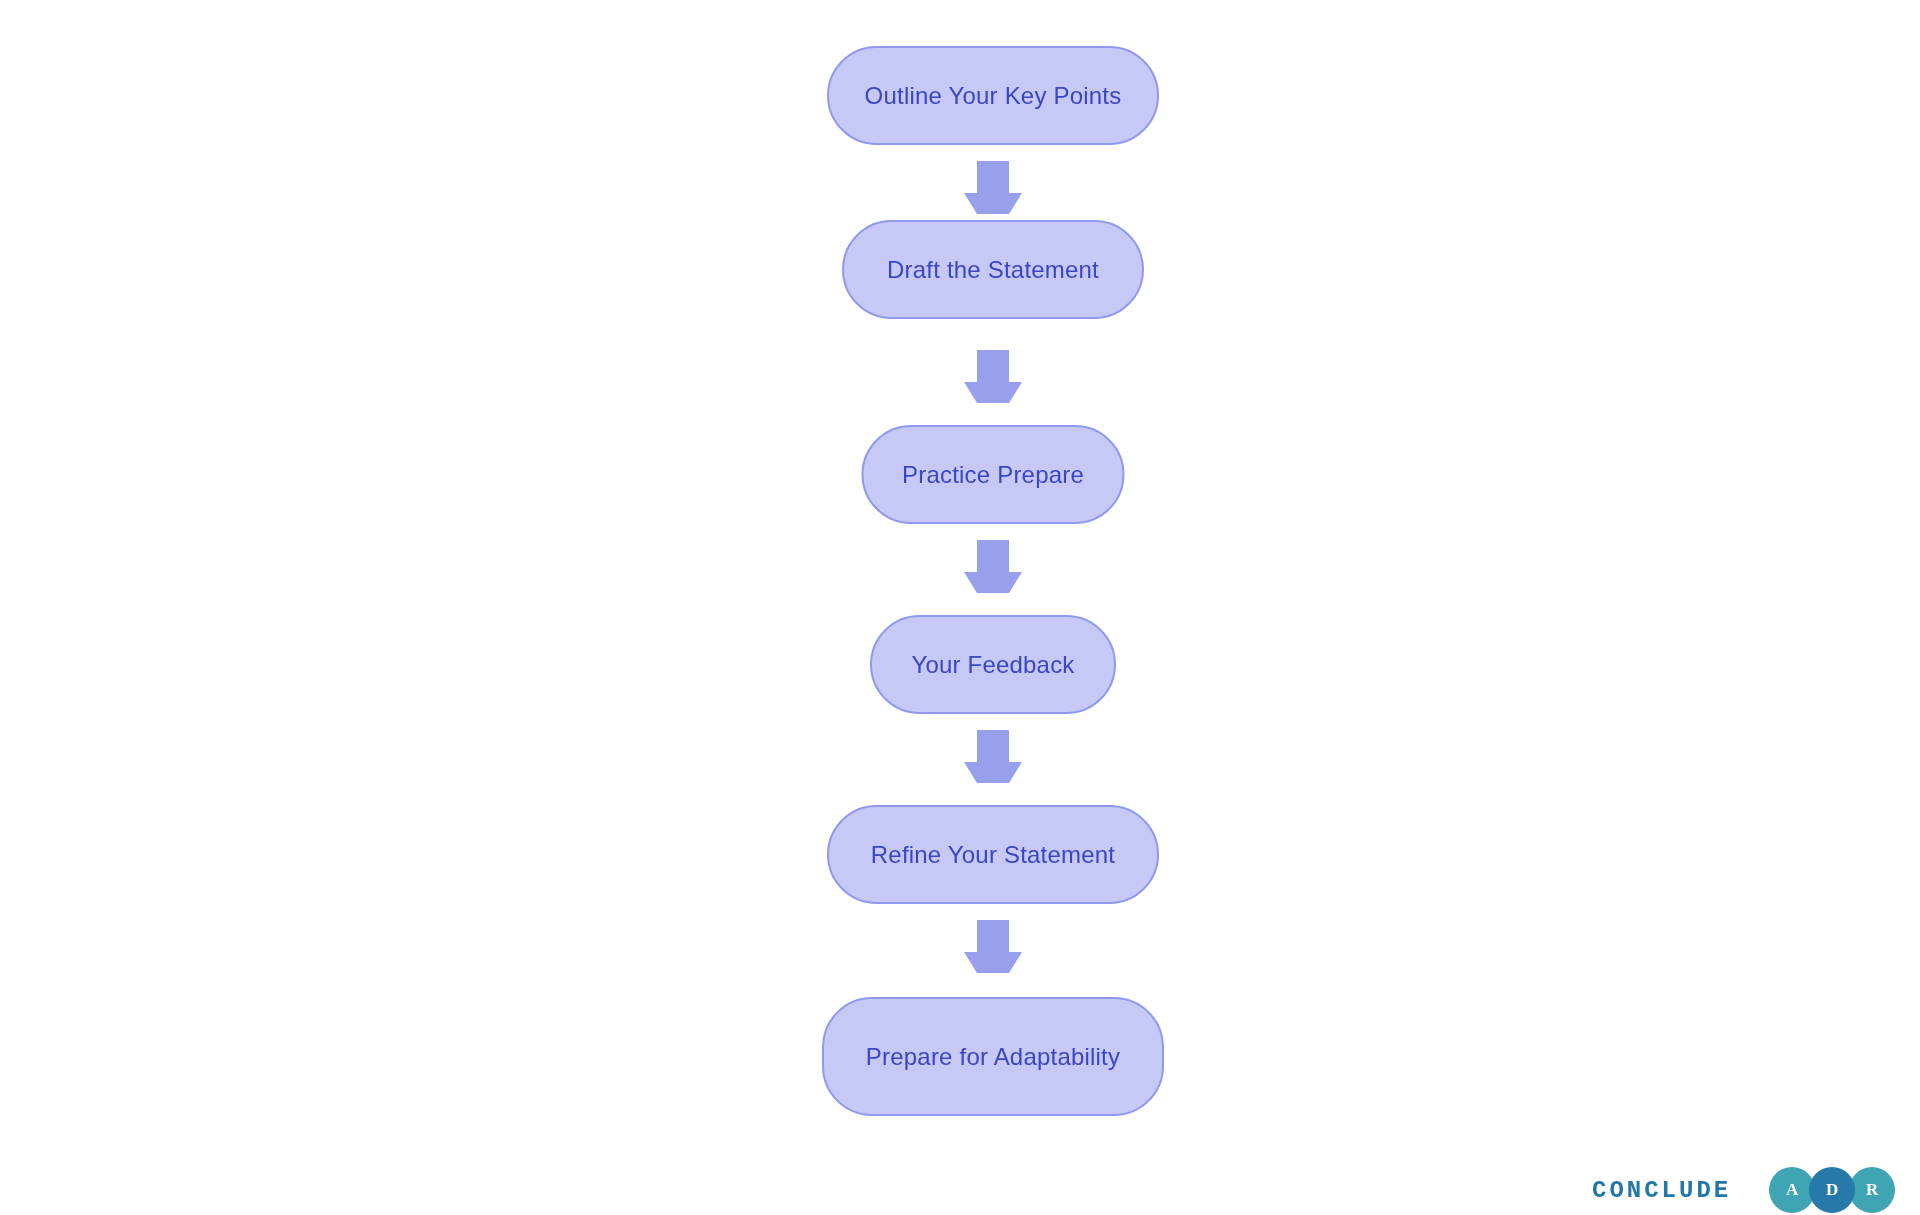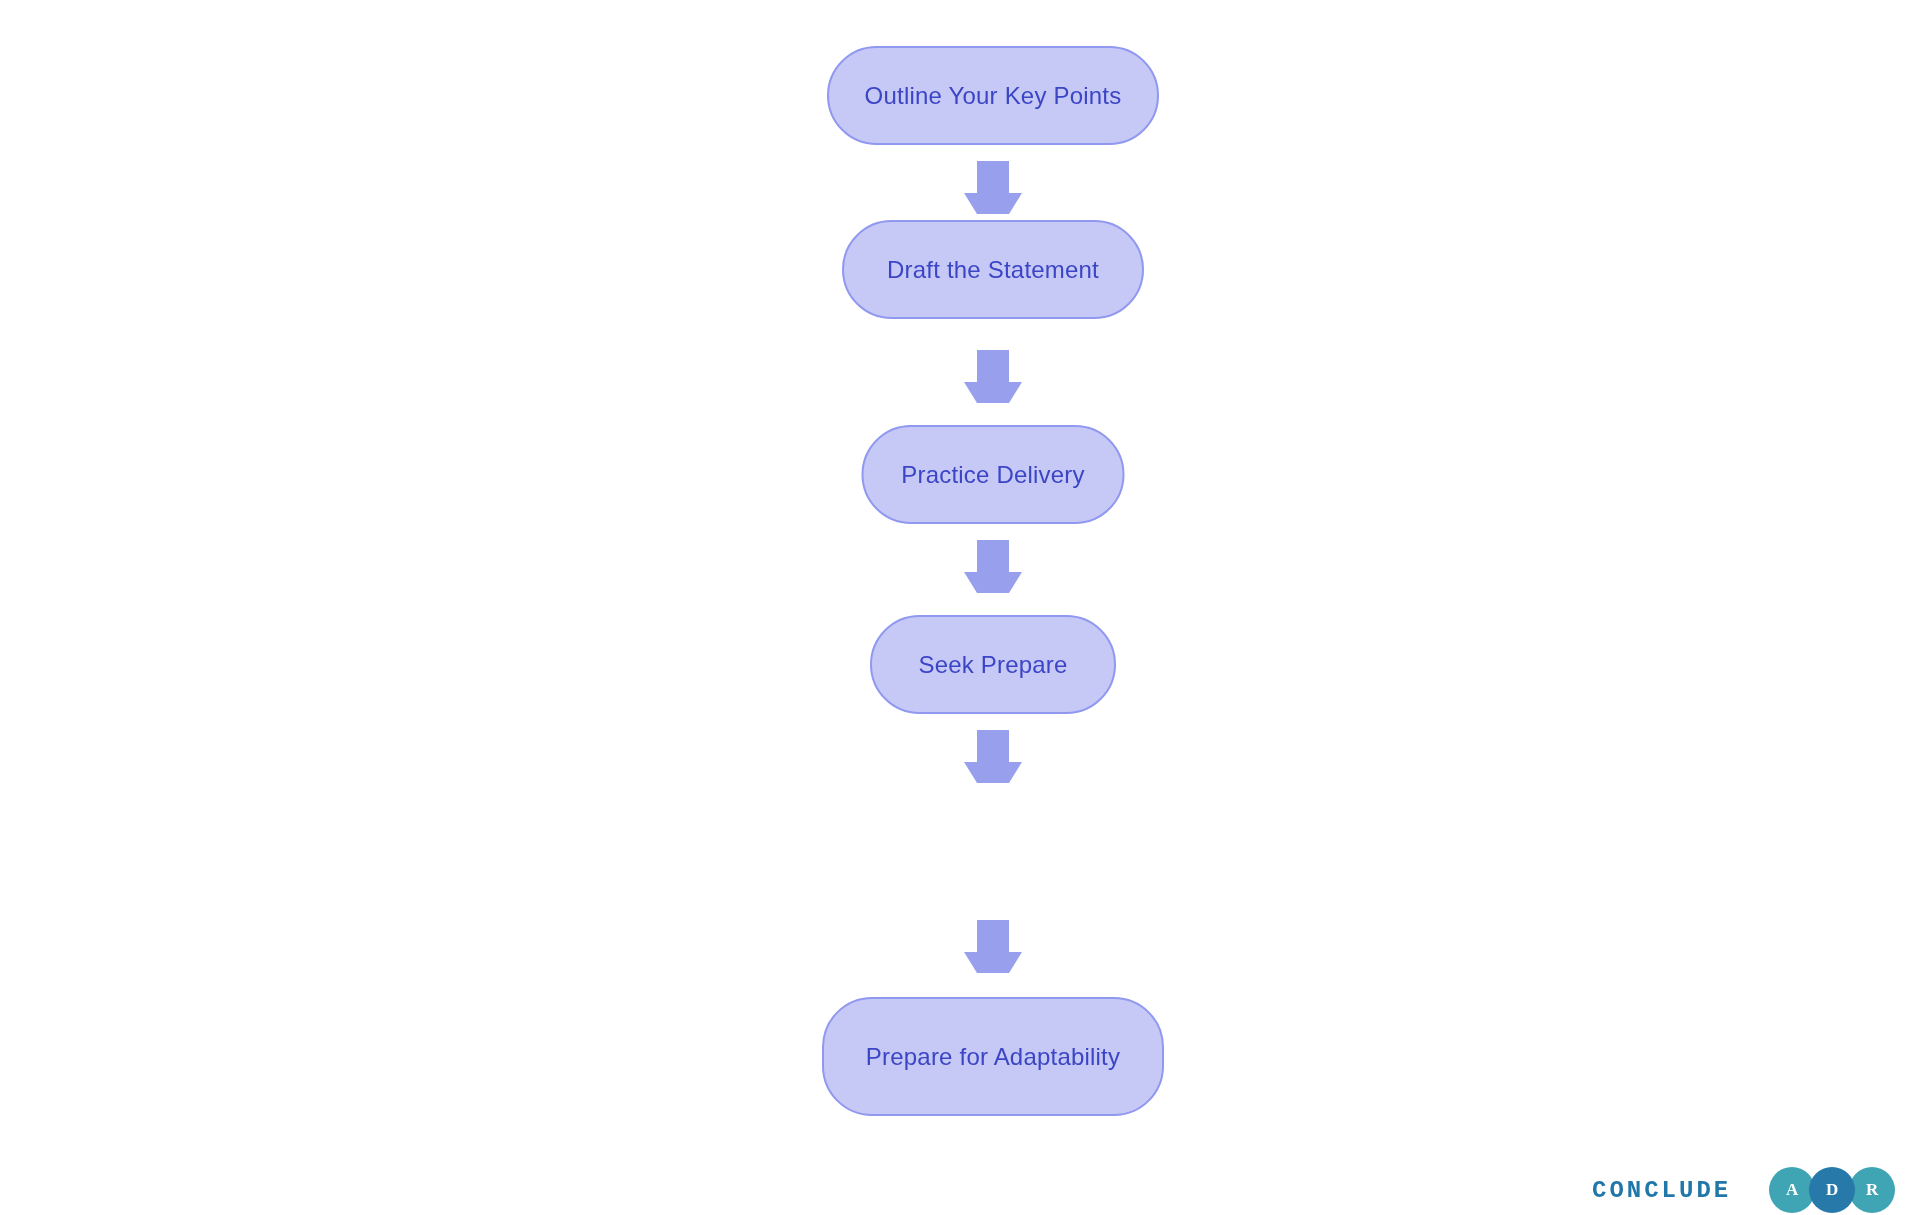--- a/index.html
+++ b/index.html
@@ -94,24 +94,27 @@
 
 <div class="canvas">
 
   <div class="node n1">
     <span>Outline Your Key Points</span>
   </div>
   <div class="node n2">
     <span>Draft the Statement</span>
   </div>
   <div class="node n3">
-    <span>Practice Delivery</span>
+    <span>Practice Prepare</span>
   </div>
   <div class="node n4">
-    <span>Seek Prepare</span>
+    <span>Your Feedback</span>
+  </div>
+  <div class="node n5">
+    <span>Refine Your Statement</span>
   </div>
   <div class="node n6">
     <span>Prepare for Adaptability</span>
   </div>
 
   <div class="connector c1">
     <div class="line"></div>
     <div class="head"></div>
   </div>
   <div class="connector c2">

